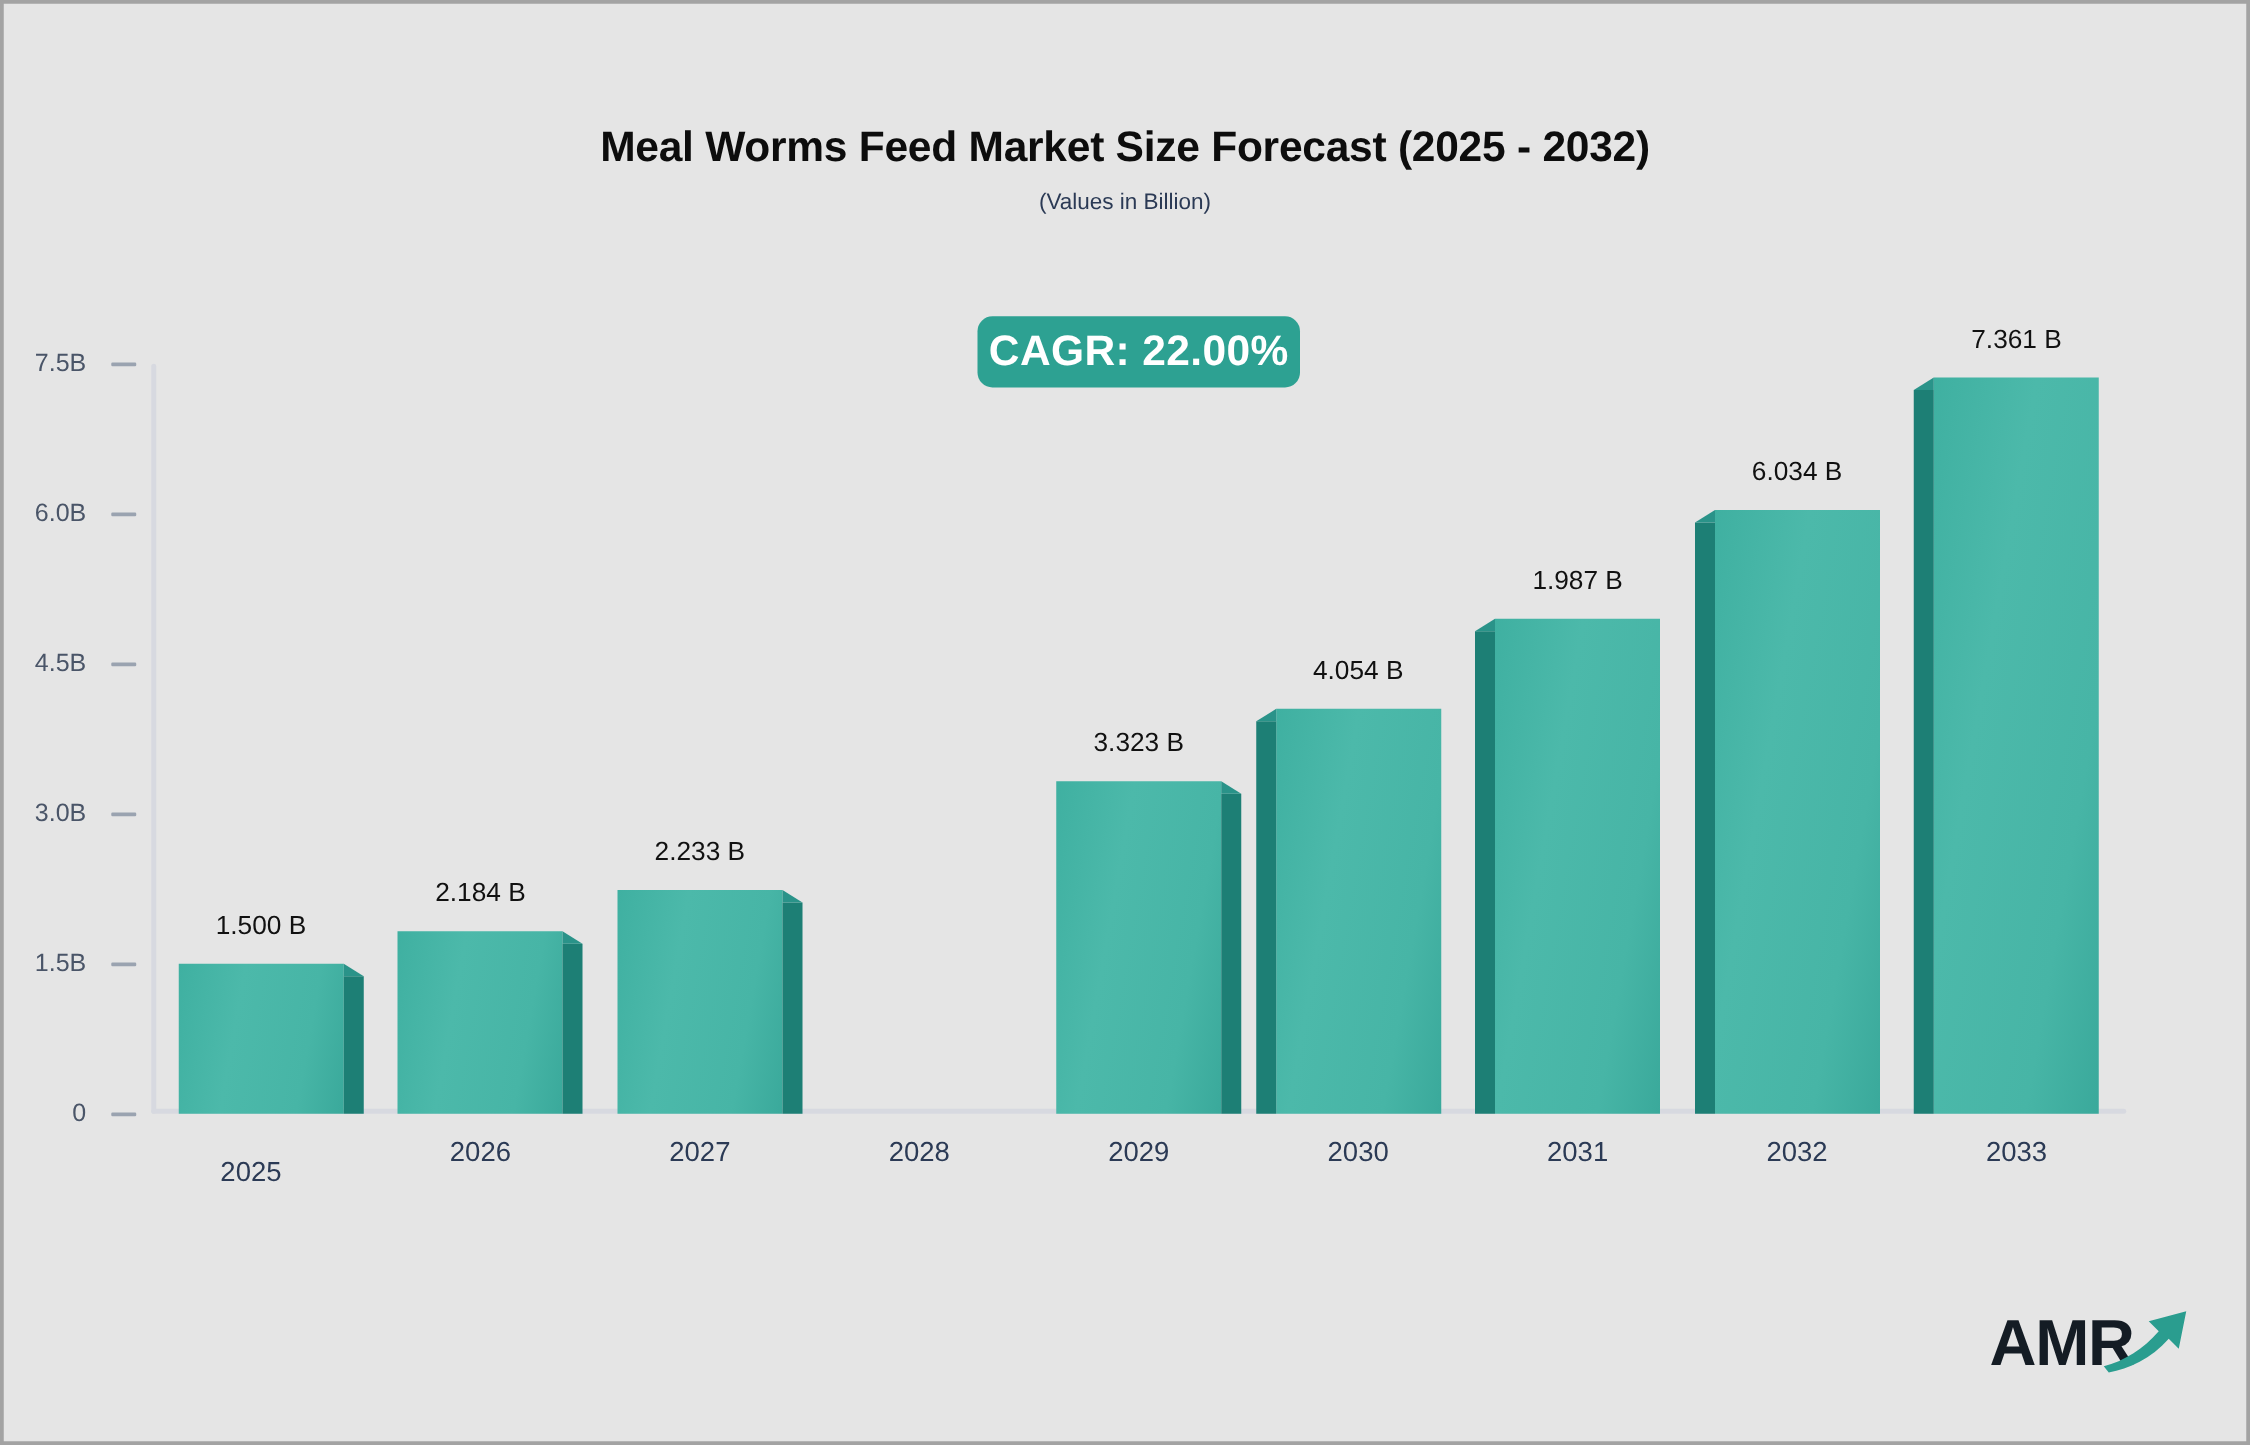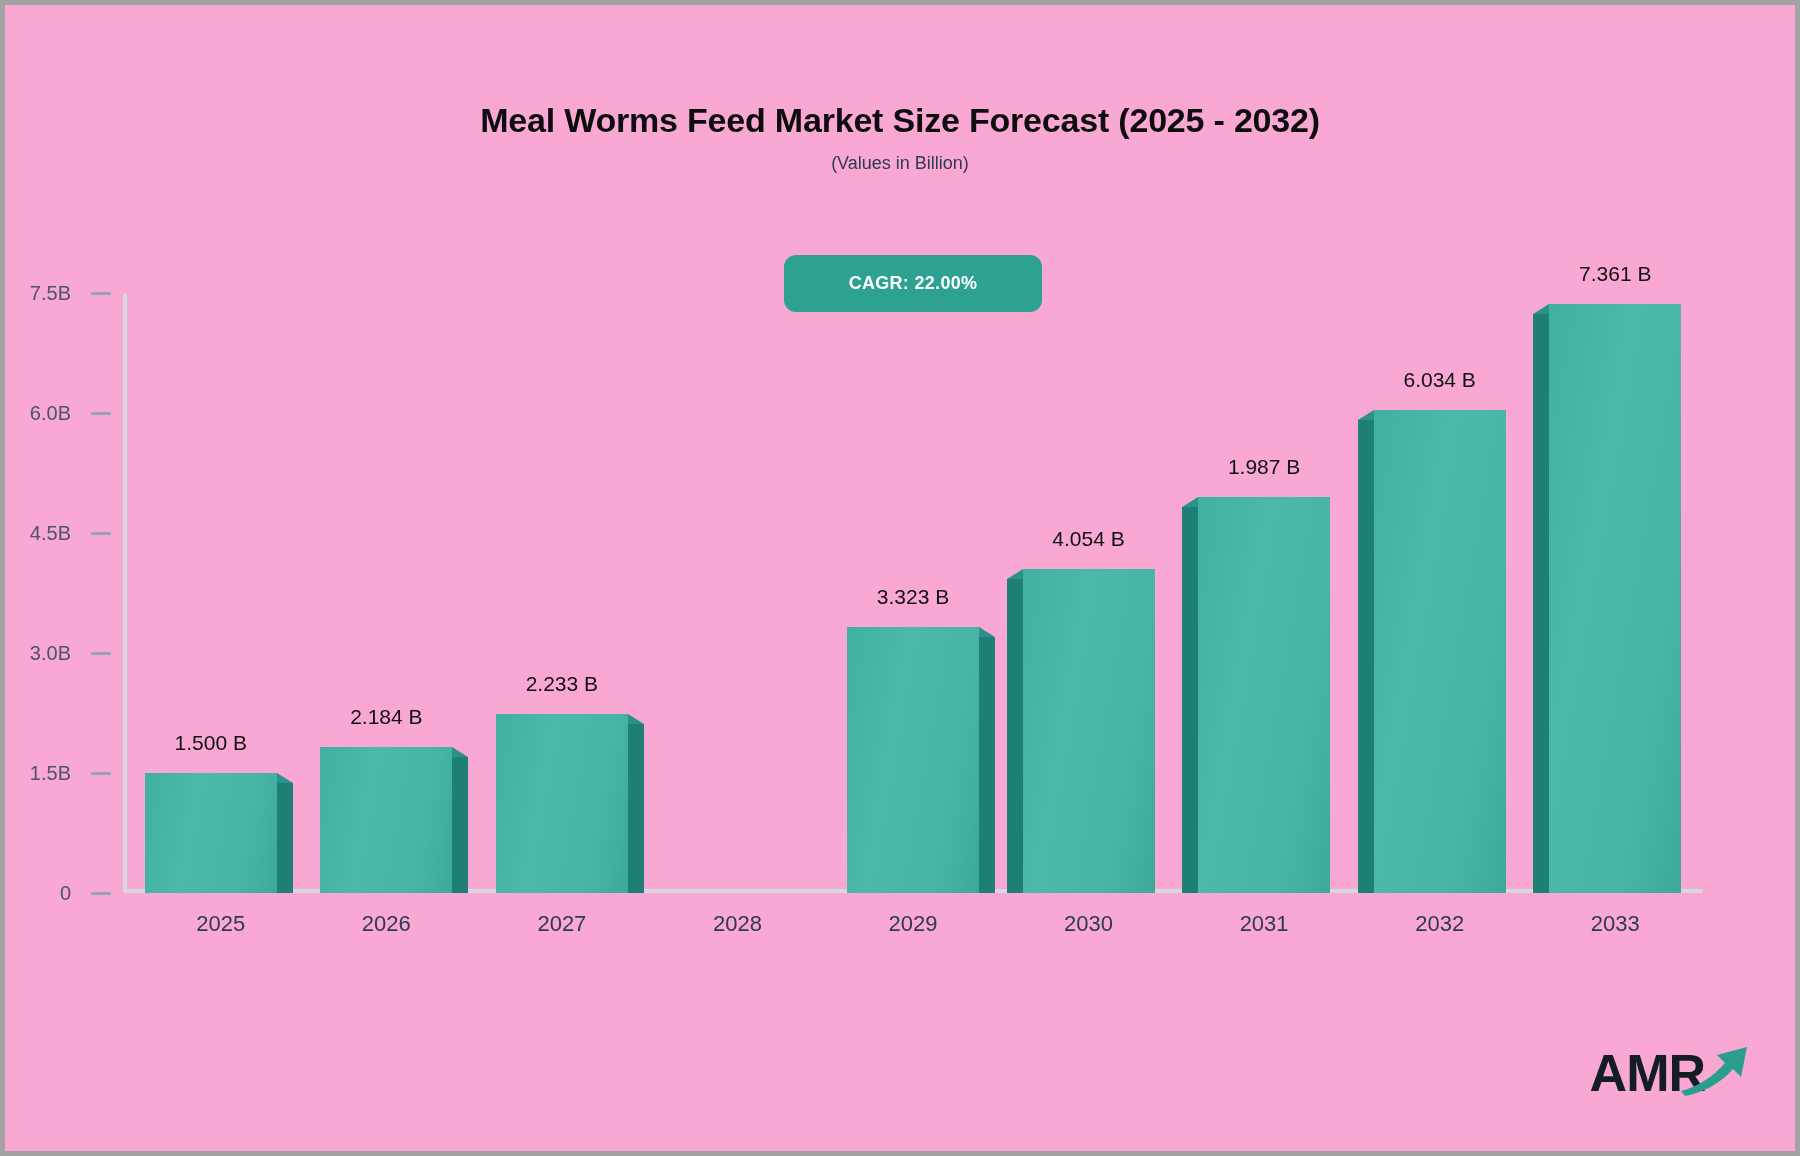--- a/index.html
+++ b/index.html
@@ -5,23 +5,23 @@
   html,body{margin:0;padding:0;}
   body{
     width:1800px;height:1156px;
     background:#ffffff;
     font-family:"Liberation Sans", sans-serif;
     overflow:hidden;
     position:relative;
   }
   #frame{
     position:absolute;inset:0;
-    border:5px solid #a3a3a3;
+    border:3px solid #a3a3a3;
     box-sizing:border-box;
-    background:#f9a8d4;
+    background:#e5e5e5;
   }
 
   
   #chart-title{
     position:absolute;top:96px;left:0;right:0;
     text-align:center;
     font-size:34px;font-weight:bold;
     color:#0d0d0d;
     letter-spacing:-0.2px;
     white-space:nowrap;
@@ -35,21 +35,21 @@
 
   
   #cagr-badge{
     position:absolute;
     left:779px;top:250px;
     width:258px;height:57px;
     background:#2da192;
     border-radius:12px;
     display:flex;align-items:center;justify-content:center;
     color:#ffffff;
-    font-size:18px;font-weight:bold;
+    font-size:34px;font-weight:bold;
     letter-spacing:0.3px;
     box-sizing:border-box;
   }
 
   
   #plot{
     position:absolute;
     left:0;top:0;width:1800px;height:1156px;
   }
   
@@ -260,21 +260,21 @@
         <div class="bar-slot" style="left: 1426.22px; width: 132px;">
           <div class="bar-wrap" style="height: 588.88px;">
             <div class="bar-face"></div>
             <div class="bar-side left" style="height: 578.88px;"></div>
             <div class="bar-top-l"></div>
           </div>
           <div class="bar-label" style="bottom: 606.88px;">7.361 B</div>
         </div>
       </div>
     <div id="x-labels">
-        <div class="x-label" style="left: 128px; width: 175.556px;">2025</div>
+        <div class="x-label" style="left: 110px; width: 175.556px; margin-top: 16px;">2025</div>
         <div class="x-label" style="left: 293.556px; width: 175.556px;">2026</div>
         <div class="x-label" style="left: 469.111px; width: 175.556px;">2027</div>
         <div class="x-label" style="left: 644.667px; width: 175.556px;">2028</div>
         <div class="x-label" style="left: 820.222px; width: 175.556px;">2029</div>
         <div class="x-label" style="left: 995.778px; width: 175.556px;">2030</div>
         <div class="x-label" style="left: 1171.33px; width: 175.556px;">2031</div>
         <div class="x-label" style="left: 1346.89px; width: 175.556px;">2032</div>
         <div class="x-label" style="left: 1522.44px; width: 175.556px;">2033</div>
       </div>
   </div>

